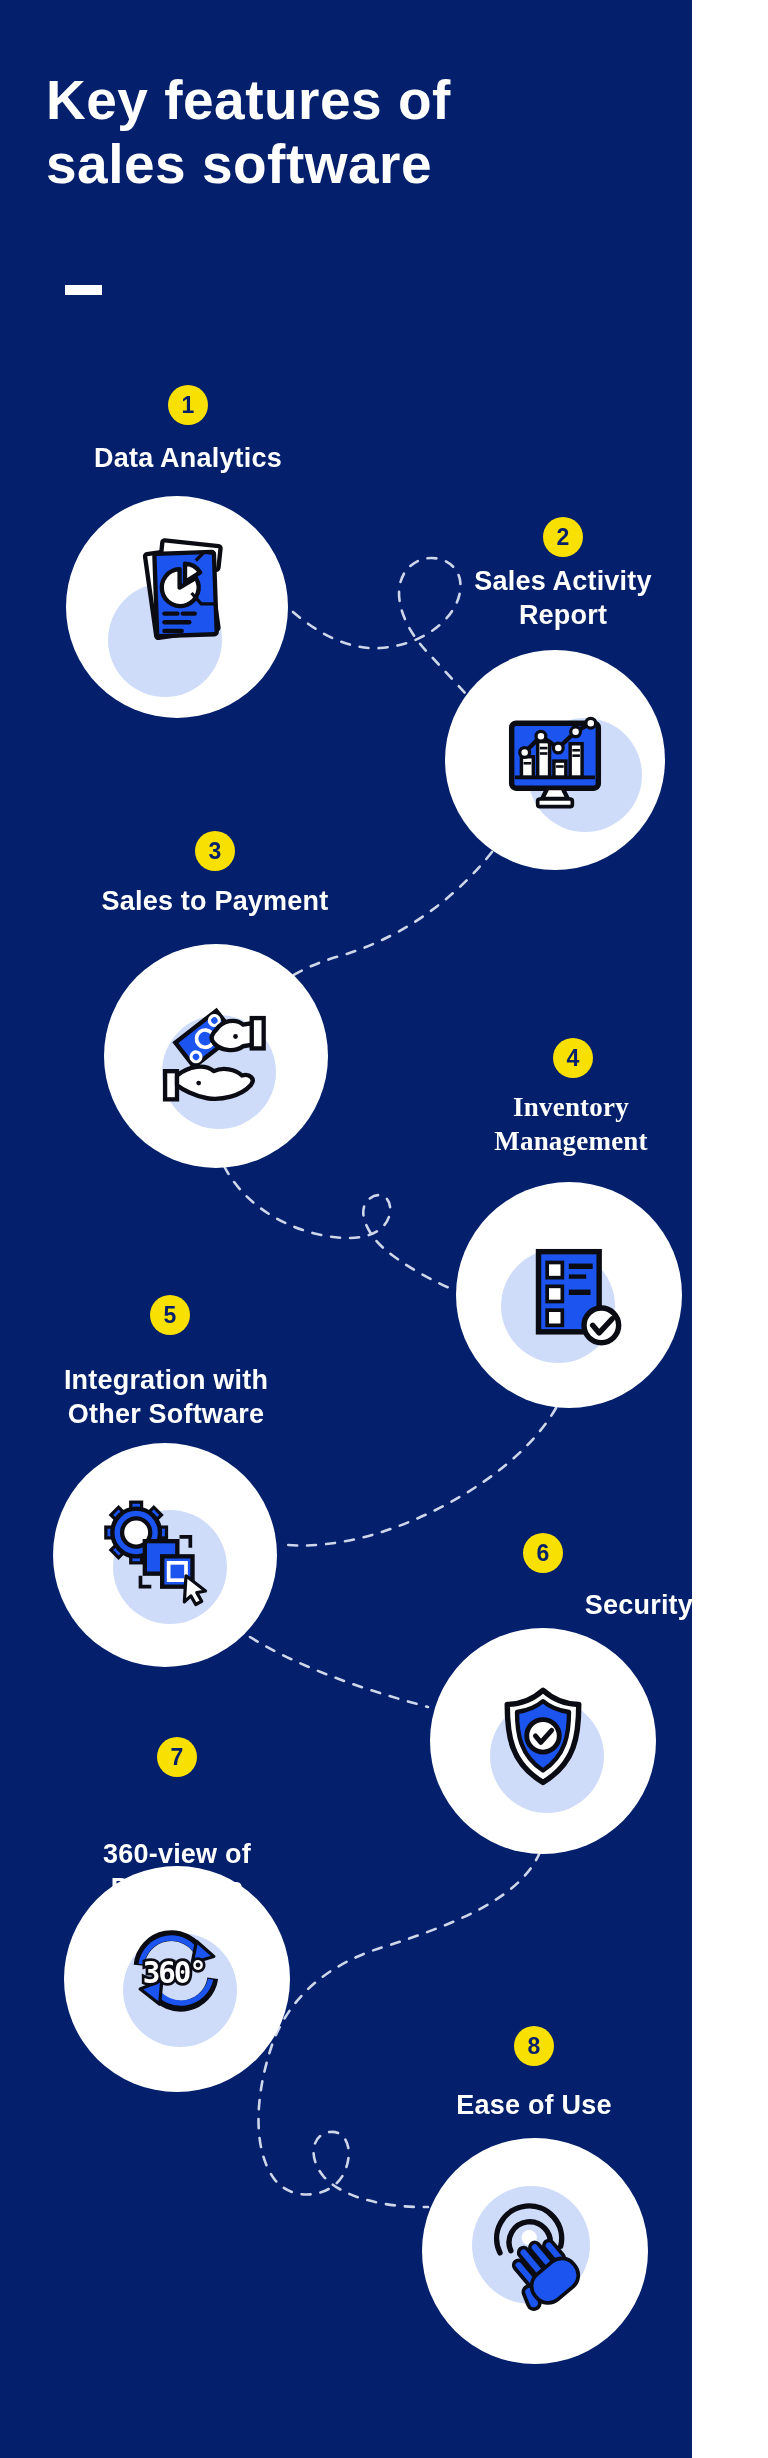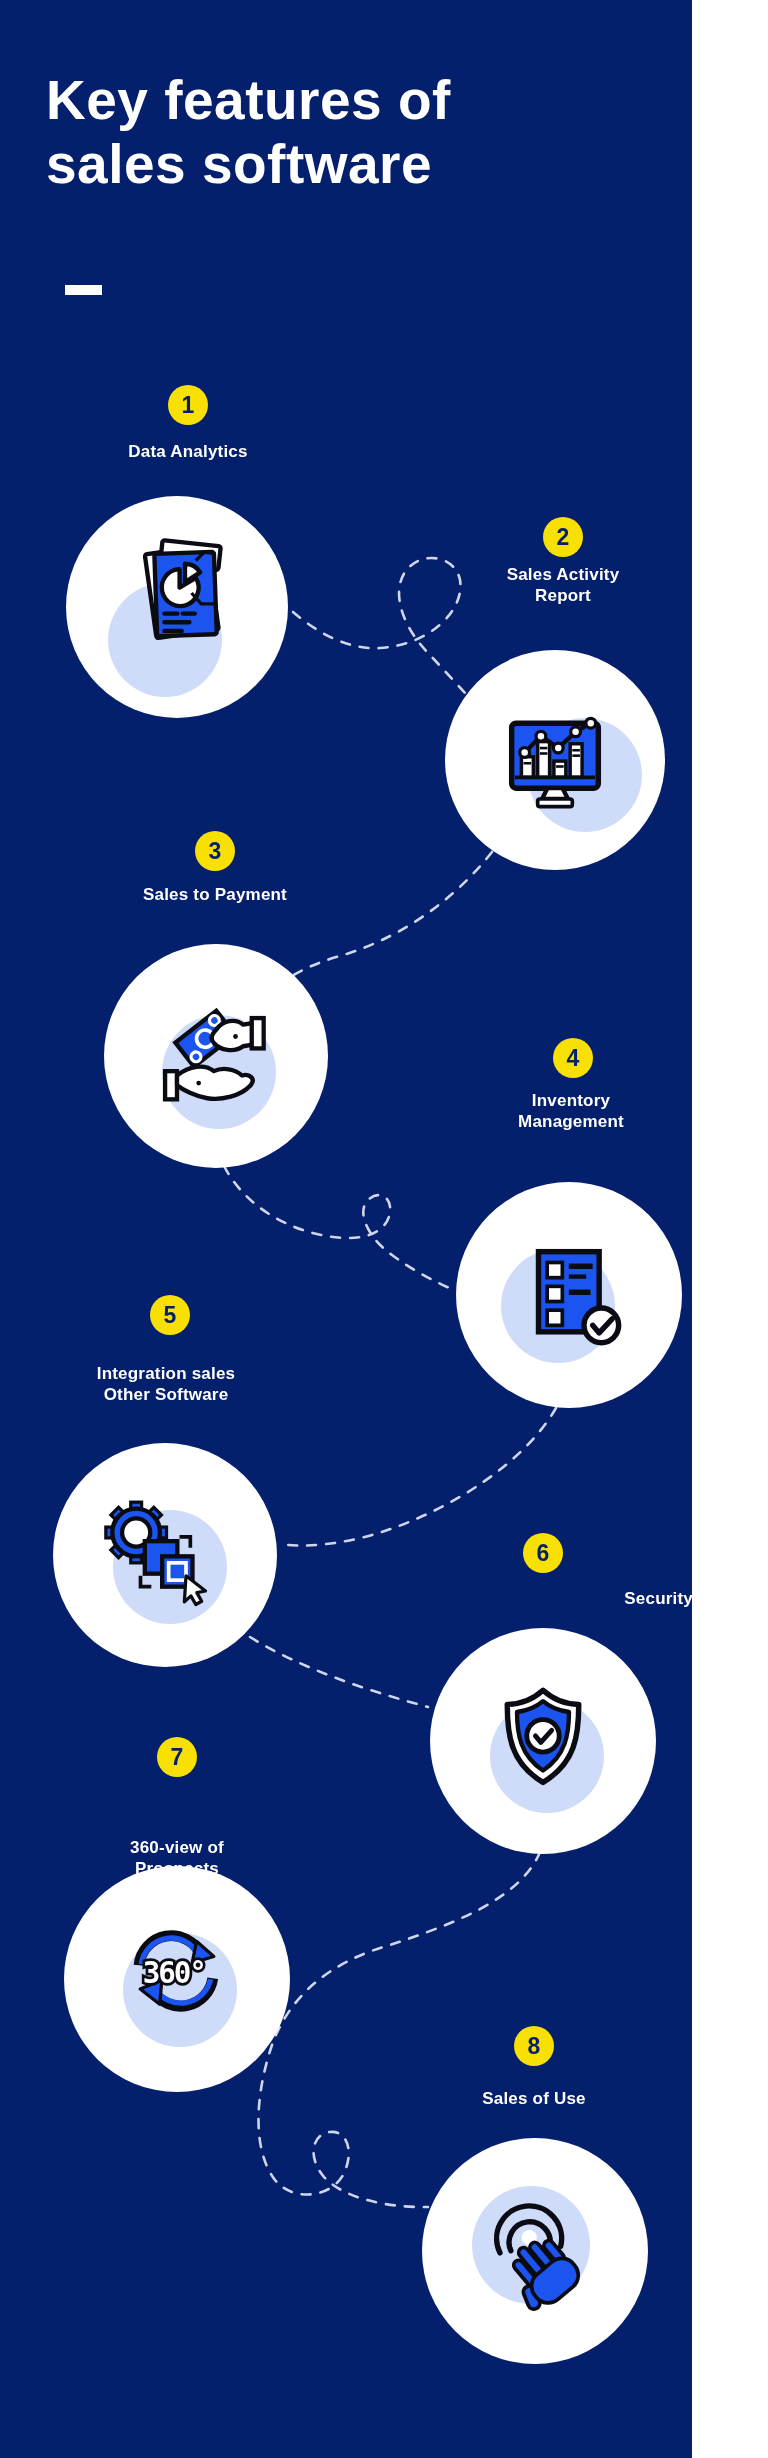--- a/index.html
+++ b/index.html
@@ -27,21 +27,21 @@
   }
   .icon-svg{position:absolute;}
   .badge{
     position:absolute;width:40px;height:40px;border-radius:50%;
     background:#f8e003;color:#041f6b;
     display:flex;align-items:center;justify-content:center;
     font-size:23px;font-weight:800;z-index:3;
   }
   .label{
     position:absolute;width:300px;text-align:center;z-index:3;
-    color:#ffffff;font-size:17px;font-weight:700;line-height:1.26;
+    color:#ffffff;font-size:27px;font-weight:700;line-height:1.26;
     letter-spacing:.2px;white-space:pre-line;
   }
 </style>
 </head>
 <body>
 
 <div id="canvas">
 
   <svg class="connectors" width="768" height="2458" viewBox="0 0 768 2458" fill="none">
     <g stroke="#dfe6f5" stroke-width="2.6" stroke-linecap="round" stroke-dasharray="9 10" opacity="0.92">
@@ -128,21 +128,21 @@
       <path d="M60 36 C66 27 78 25 85 31 L97 29 L97 49 L85 51 C77 57 64 55 58 48 C54 44 56 40 60 36 Z" fill="#ffffff" stroke="#0b0b14" stroke-width="4" stroke-linejoin="round"></path>
       <rect x="93" y="25" width="11" height="28" fill="#ffffff" stroke="#0b0b14" stroke-width="4"></rect>
       <circle cx="78" cy="42" r="2.2" fill="#0b0b14"></circle>
       <rect x="13" y="74" width="11" height="26" fill="#ffffff" stroke="#0b0b14" stroke-width="4"></rect>
       <path d="M24 78 C35 69 50 67 58 74 C66 70 78 72 84 78 C91 76 97 81 92 87 C83 97 65 101 52 99 C40 97 29 91 24 87 Z" fill="#ffffff" stroke="#0b0b14" stroke-width="4" stroke-linejoin="round"></path>
       <circle cx="44" cy="85" r="2.2" fill="#0b0b14"></circle>
     </svg>
   </div>
 
   <div class="badge" style="left:553px;top:1038px;">4</div>
-  <div class="label" style="left:421px;top:1090px;">Inventory
+  <div class="label" style="left:421px;top:1090px;font-family:Liberation Serif, serif;">Inventory
 Management</div>
   <div class="bubble" style="left:456px;top:1182px;width:226px;height:226px;">
     <div class="inner" style="left:45px;top:67px;width:114px;height:114px;"></div>
     <svg class="icon-svg" style="left:50px;top:48px;" width="130" height="130" viewBox="0 0 120 120">
       <rect x="30" y="20" width="56" height="74" fill="#1b54ef" stroke="#0b0b14" stroke-width="5"></rect>
       <g fill="#ffffff" stroke="#0b0b14" stroke-width="3.4">
         <rect x="38" y="30" width="14" height="14"></rect>
         <rect x="38" y="52" width="14" height="14"></rect>
         <rect x="38" y="74" width="14" height="14"></rect>
       </g>
@@ -150,21 +150,21 @@
         <rect x="58" y="31" width="22" height="5"></rect>
         <rect x="58" y="41" width="16" height="4"></rect>
         <rect x="58" y="55" width="20" height="5"></rect>
       </g>
       <circle cx="88" cy="88" r="16" fill="#ffffff" stroke="#0b0b14" stroke-width="5"></circle>
       <path d="M80 88 l6 7 12 -13" fill="none" stroke="#0b0b14" stroke-width="5" stroke-linecap="round" stroke-linejoin="round"></path>
     </svg>
   </div>
 
   <div class="badge" style="left:150px;top:1295px;">5</div>
-  <div class="label" style="left:16px;top:1363px;">Integration sales
+  <div class="label" style="left:16px;top:1363px;">Integration with
 Other Software</div>
   <div class="bubble" style="left:53px;top:1443px;width:224px;height:224px;">
     <div class="inner" style="left:60px;top:67px;width:114px;height:114px;"></div>
     <svg class="icon-svg" style="left:42px;top:44px;" width="130" height="130" viewBox="0 0 120 120">
       <g fill="#1b54ef" stroke="#0b0b14" stroke-width="3">
         <rect x="33" y="14" width="10" height="10" transform="rotate(0 38 42)"></rect>
         <rect x="33" y="14" width="10" height="10" transform="rotate(45 38 42)"></rect>
         <rect x="33" y="14" width="10" height="10" transform="rotate(90 38 42)"></rect>
         <rect x="33" y="14" width="10" height="10" transform="rotate(135 38 42)"></rect>
         <rect x="33" y="14" width="10" height="10" transform="rotate(180 38 42)"></rect>
@@ -205,21 +205,21 @@
       <path d="M27 49 A28 28 0 0 1 80 41" fill="none" stroke="#1b54ef" stroke-width="5"></path>
       <polygon points="78,28 94,42 74,48" fill="#1b54ef" stroke="#0b0b14" stroke-width="3" stroke-linejoin="round"></polygon>
       <path d="M93 62 A30 30 0 0 1 38 74" fill="none" stroke="#0b0b14" stroke-width="10"></path>
       <path d="M91 63 A28 28 0 0 1 40 72" fill="none" stroke="#1b54ef" stroke-width="5"></path>
       <polygon points="44,86 26,72 46,64" fill="#1b54ef" stroke="#0b0b14" stroke-width="3" stroke-linejoin="round"></polygon>
       <text x="57" y="66" text-anchor="middle" font-family="'DejaVu Sans Mono', monospace" font-size="27" font-weight="bold" fill="#ffffff" stroke="#0b0b14" stroke-width="5" paint-order="stroke" letter-spacing="-2">360°</text>
     </svg>
   </div>
 
   <div class="badge" style="left:514px;top:2026px;">8</div>
-  <div class="label" style="left:384px;top:2088px;">Sales of Use</div>
+  <div class="label" style="left:384px;top:2088px;">Ease of Use</div>
   <div class="bubble" style="left:422px;top:2138px;width:226px;height:226px;">
     <div class="inner" style="left:50px;top:48px;width:118px;height:118px;"></div>
     <svg class="icon-svg" style="left:52px;top:52px;" width="130" height="130" viewBox="0 0 120 120">
       <path d="M24 58 A30 30 0 1 1 80 52" fill="none" stroke="#0b0b14" stroke-width="5" stroke-linecap="round"></path>
       <path d="M34 56 A19 19 0 1 1 70 52" fill="none" stroke="#0b0b14" stroke-width="5" stroke-linecap="round"></path>
       <circle cx="51" cy="44" r="7" fill="#ffffff"></circle>
       <g transform="translate(2 4) rotate(-40 70 78)" fill="#1b54ef" stroke="#0b0b14" stroke-width="3.4" stroke-linejoin="round">
         <rect x="50" y="44" width="9" height="28" rx="4.5"></rect>
         <rect x="61" y="38" width="9" height="34" rx="4.5"></rect>
         <rect x="72" y="41" width="9" height="31" rx="4.5"></rect>

